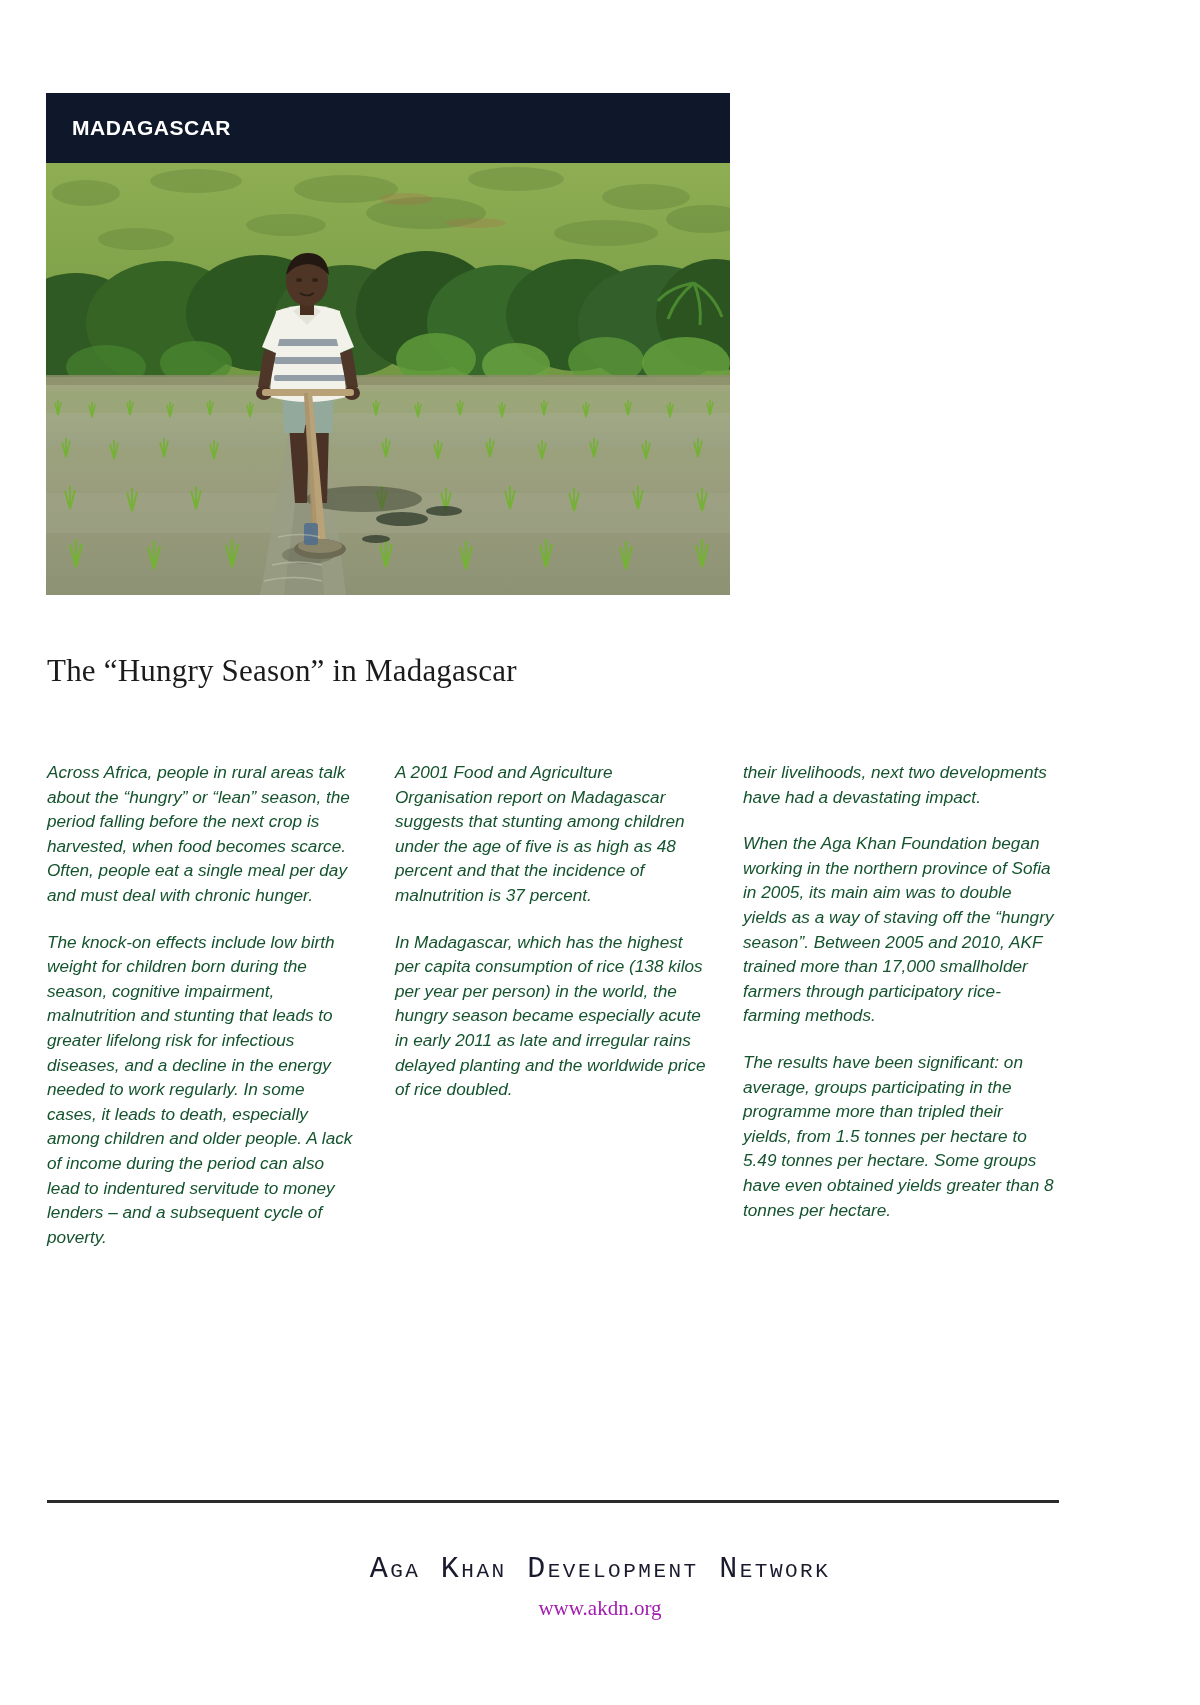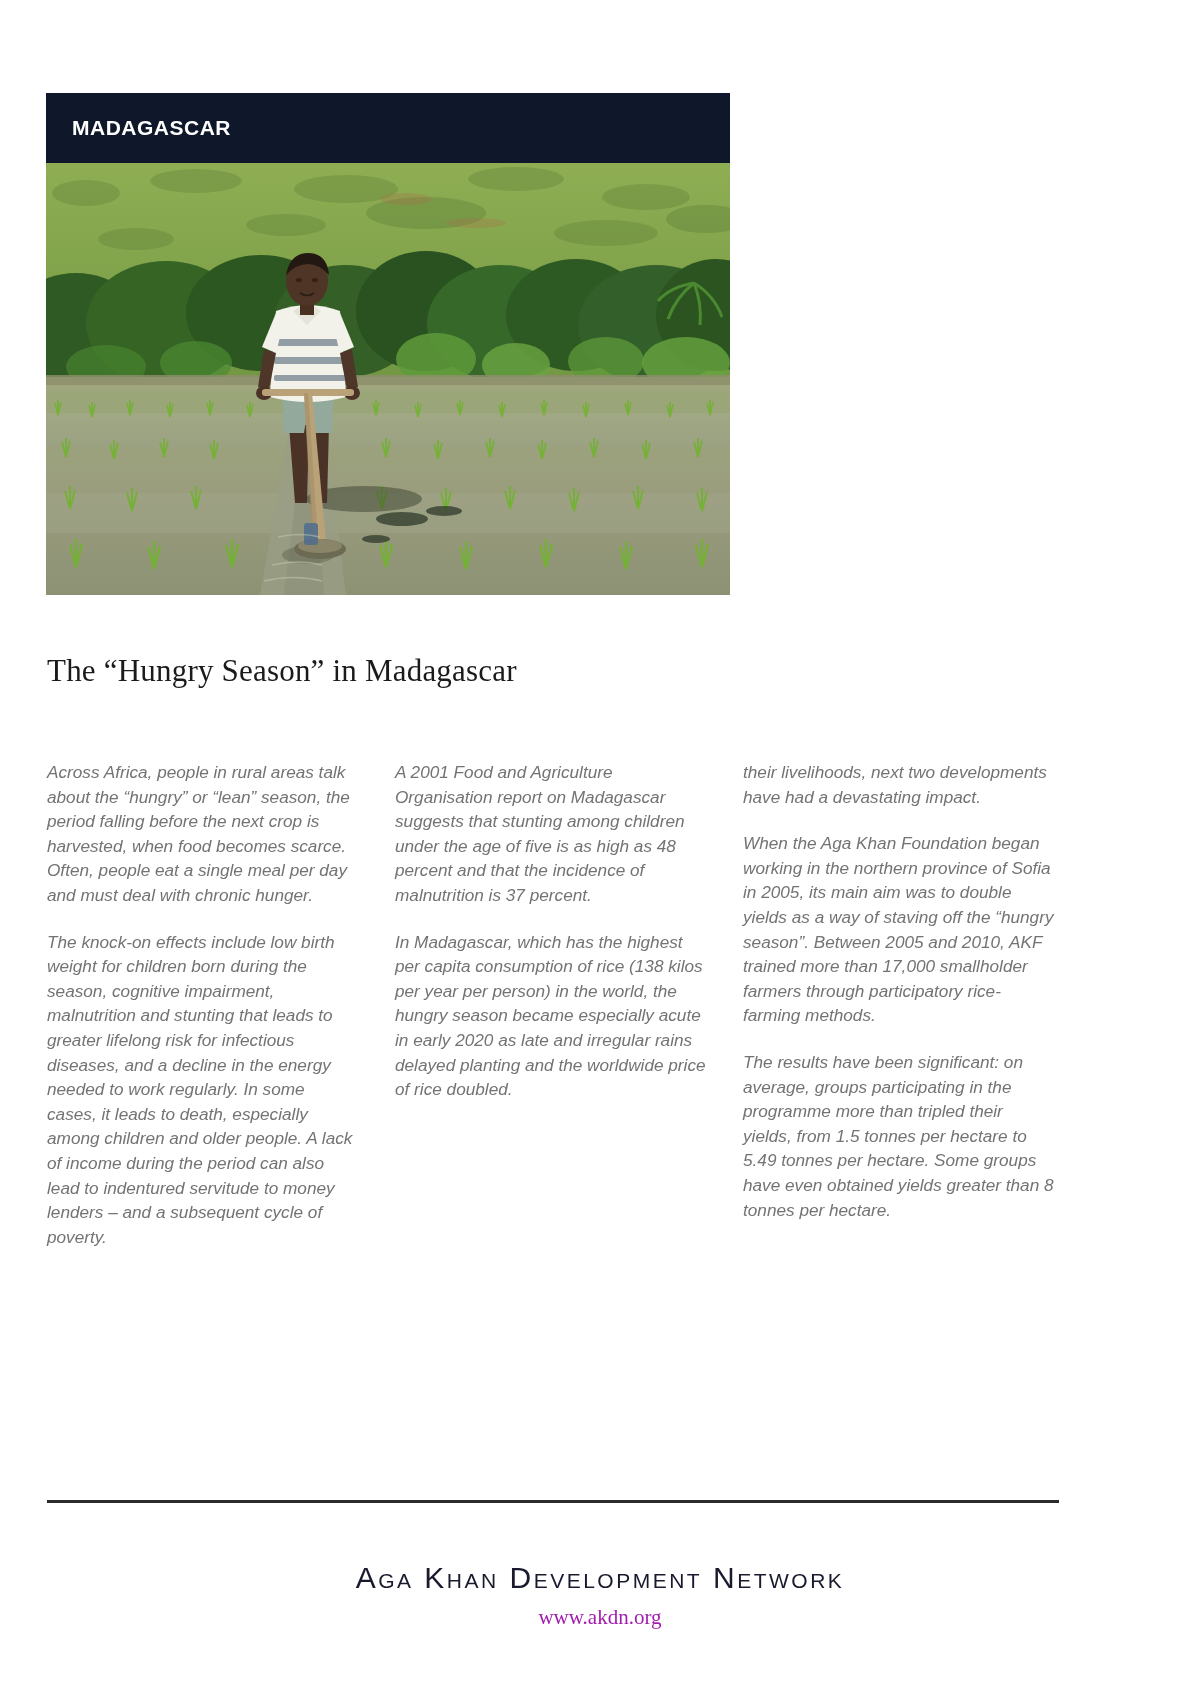--- a/index.html
+++ b/index.html
@@ -81,21 +81,21 @@
   .col {
     width: 312px;
     flex: 0 0 312px;
   }
   .col p {
     margin: 0 0 22px 0;
     font-family: "Liberation Sans", sans-serif;
     font-style: italic;
     font-size: 17.2px;
     line-height: 24.6px;
-    color: #737373;
+    color: #14532d;
     text-align: left;
   }
   .col p:last-child { margin-bottom: 0; }
 
   
   .rule {
     position: absolute;
     left: 47px;
     top: 1500px;
     width: 1012px;
@@ -105,27 +105,26 @@
 
   
   .footer {
     position: absolute;
     left: 0;
     top: 1552px;
     width: 1200px;
     text-align: center;
   }
   .footer-name {
-    font-family: Liberation Sans, sans-serif;
+    font-family: Liberation Mono, monospace;
     font-size: 30px;
     font-variant: small-caps;
     letter-spacing: 2.5px;
     color: #1a1a2e;
     white-space: nowrap;
-    margin-top: 9px;
   }
   .footer-url {
     margin-top: 10px;
     font-family: "Liberation Serif", serif;
     font-size: 21px;
     color: #a21caf;
   }
 </style>
 </head>
 <body>
@@ -335,21 +334,21 @@
 
   <div class="columns">
 
     <div class="col">
       <p>Across Africa, people in rural areas talk about the “hungry” or “lean” season, the period falling before the next crop is harvested, when food becomes scarce. Often, people eat a single meal per day and must deal with chronic hunger.</p>
       <p>The knock-on effects include low birth weight for children born during the season, cognitive impairment, malnutrition and stunting that leads to greater lifelong risk for infectious diseases, and a decline in the energy needed to work regularly. In some cases, it leads to death, especially among children and older people.  A lack of income during the period can also lead to indentured servitude to money lenders – and a subsequent cycle of poverty.</p>
     </div>
 
     <div class="col">
       <p>A 2001 Food and Agriculture Organisation report on Madagascar suggests that stunting among children under the age of five is as high as 48 percent and that the incidence of malnutrition is 37 percent.</p>
-      <p>In Madagascar, which has the highest per capita consumption of rice (138 kilos per year per person) in the world, the hungry season became especially acute in early 2020 as late and irregular rains delayed planting and the worldwide price of rice doubled.</p>
+      <p>In Madagascar, which has the highest per capita consumption of rice (138 kilos per year per person) in the world, the hungry season became especially acute in early 2011 as late and irregular rains delayed planting and the worldwide price of rice doubled.</p>
     </div>
 
     <div class="col">
       <p>their livelihoods, next two developments have had a devastating impact.</p>
       <p>When the Aga Khan Foundation began working in the northern province of Sofia in 2005, its main aim was to double yields as a way of staving off the “hungry season”.  Between 2005 and 2010, AKF trained more than 17,000 smallholder farmers through participatory rice-farming methods.</p>
       <p>The results have been significant: on average, groups participating in the programme more than tripled their yields, from 1.5 tonnes per hectare to 5.49 tonnes per hectare.  Some groups have even obtained yields greater than 8 tonnes per hectare.</p>
     </div>
 
   </div>
 

